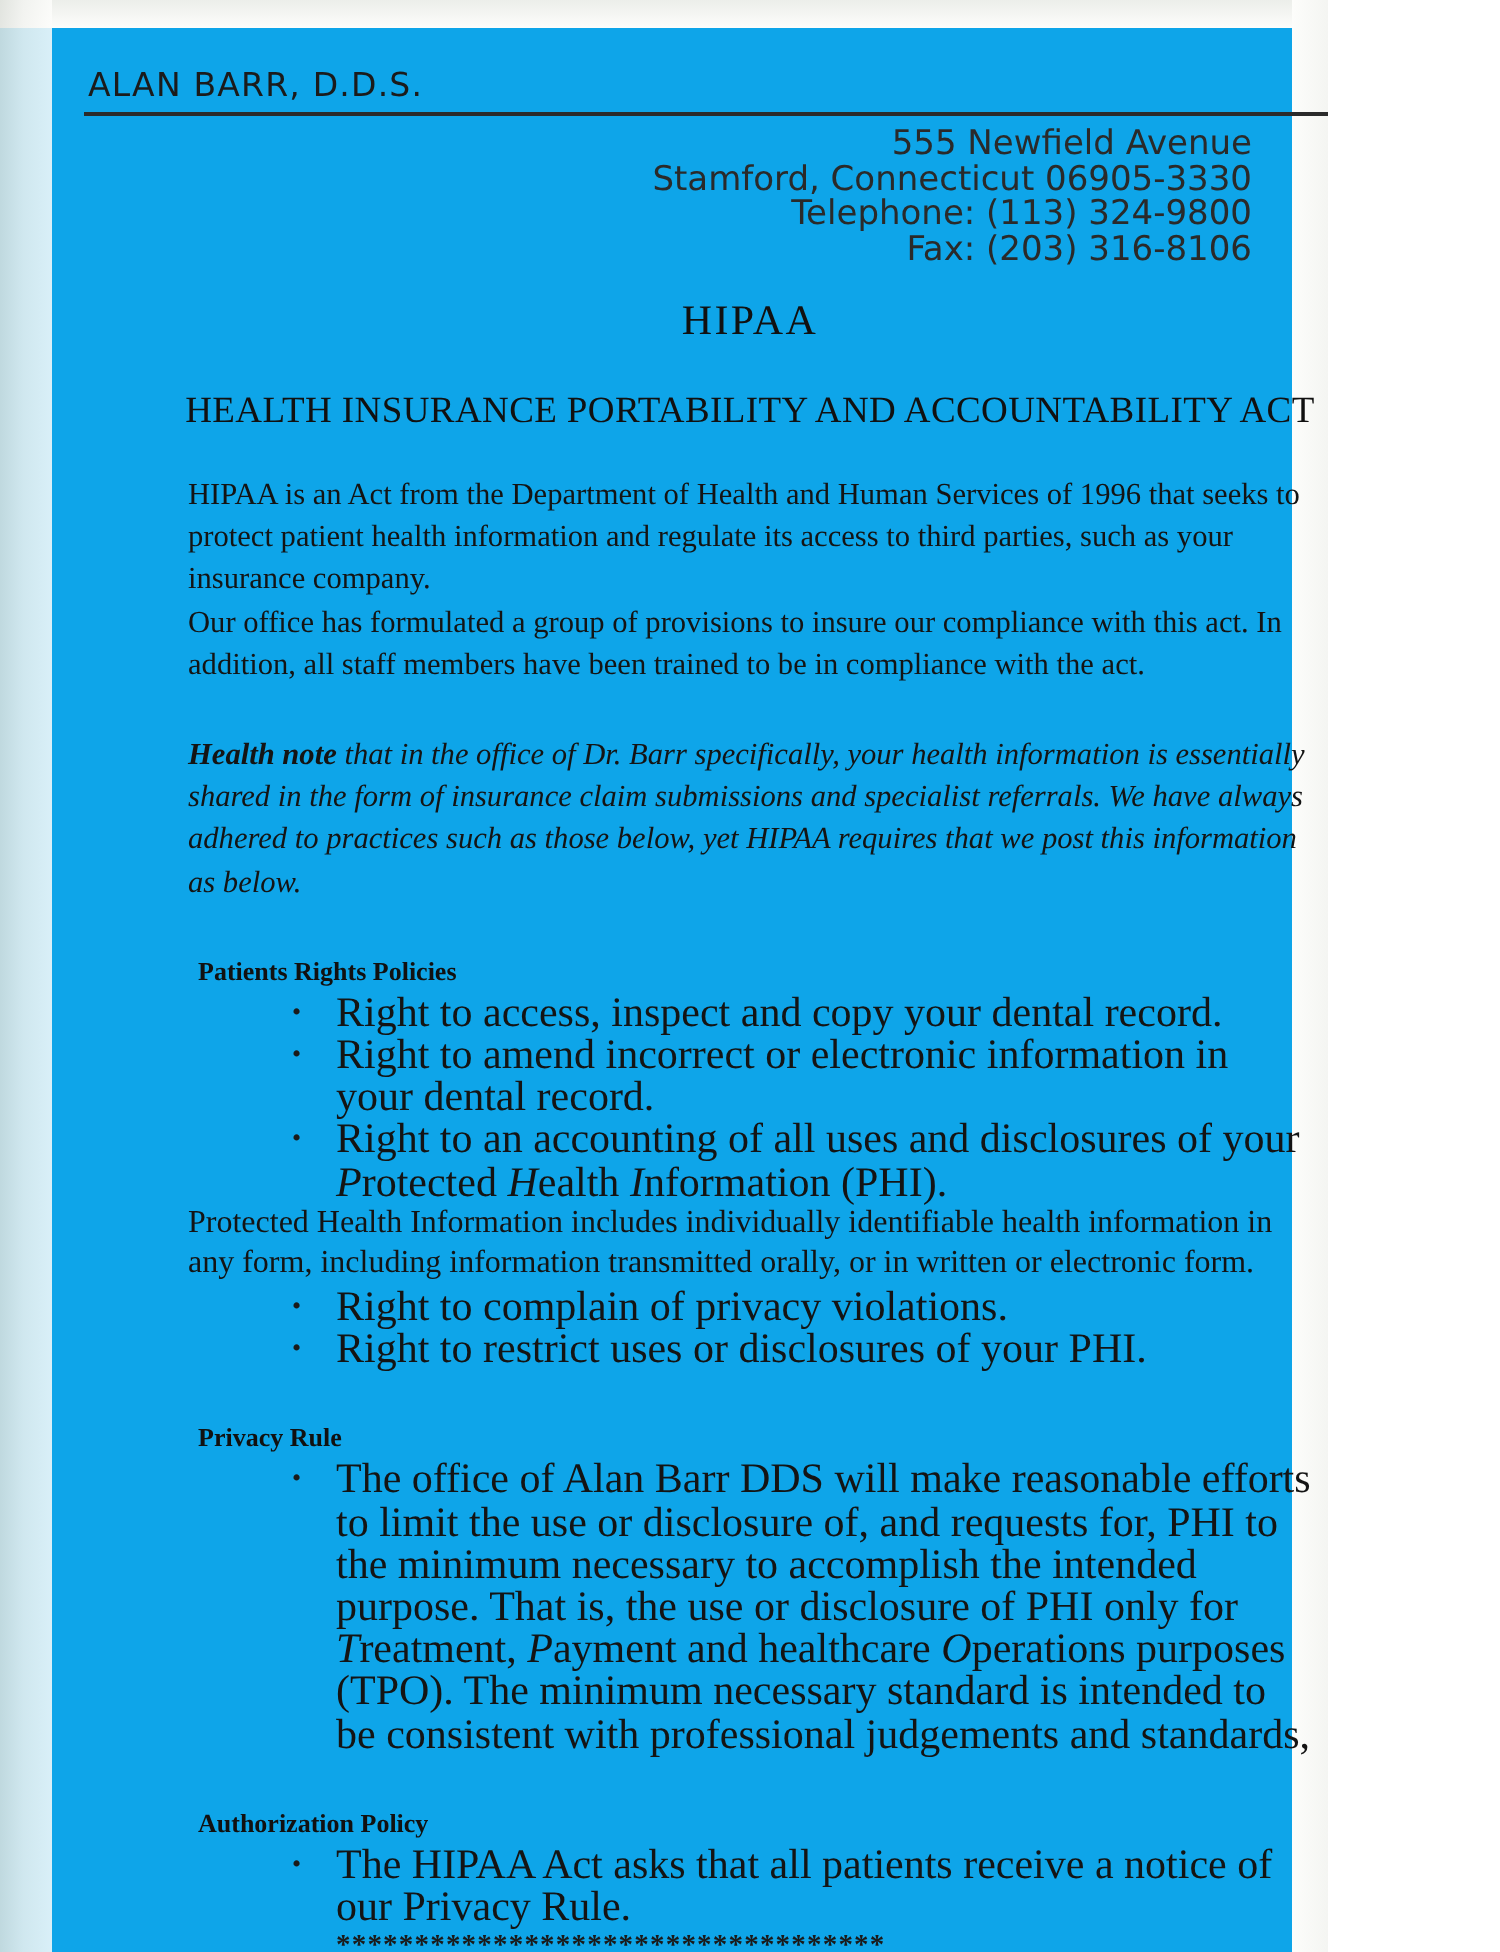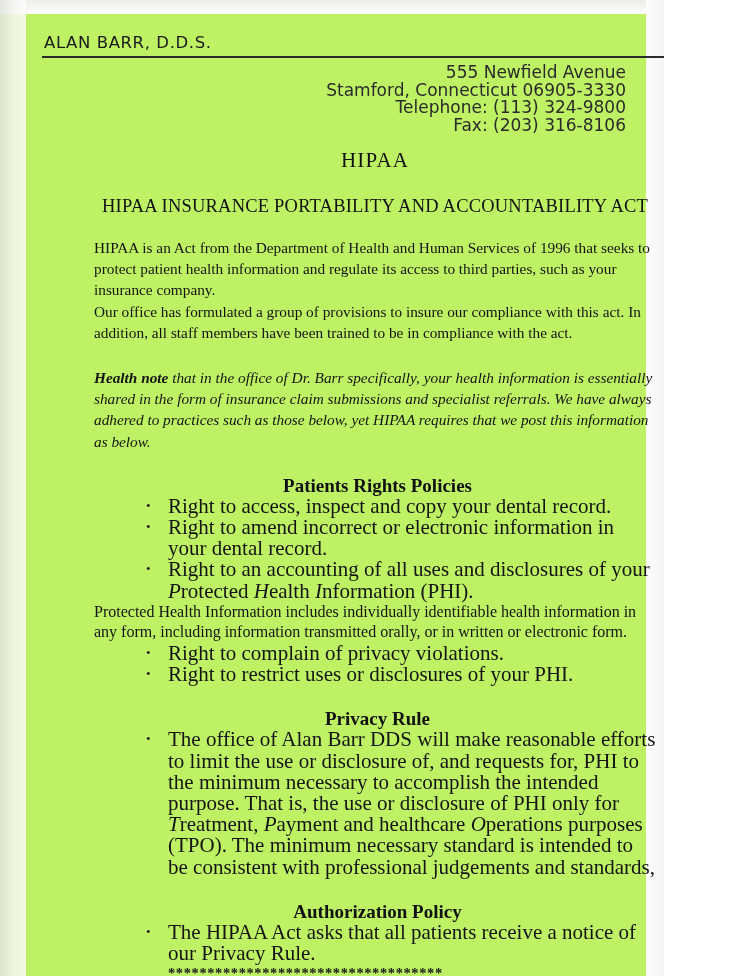--- a/index.html
+++ b/index.html
@@ -4,21 +4,21 @@
 <style>
   html, body {
     margin: 0;
     padding: 0;
     background: #ffffff;
   }
   .page {
     position: relative;
     width: 664px;
     height: 976px;
-    background: #bef264;
+    background: #0ea5e9;
     overflow: hidden;
     font-family: "Liberation Serif", "DejaVu Serif", serif;
     color: #141414;
   }
   
   .scan-shadow-left {
     position: absolute;
     left: 0; top: 0;
     width: 26px; height: 976px;
     background: linear-gradient(to right, #dfe2dd 0%, #f2f3f0 45%, #fdfdfb 100%);
@@ -111,26 +111,25 @@
     font-style: italic;
     margin-top: 24px;
     color: #141414;
   }
   .note-lead { font-weight: bold; font-style: italic; }
 
   .section {
     margin-top: 24px;
   }
   .section-heading {
-    font-size: 19px;
+    font-size: 13px;
     font-weight: bold;
     line-height: 20px;
     margin-left: 5px;
     color: #111;
-    text-align: center;
   }
   ul.bullets {
     list-style: none;
     margin: 0;
     padding: 0;
   }
   ul.bullets > li {
     position: relative;
     padding-left: 74px;
     font-size: 21px;
@@ -184,21 +183,21 @@
   <div class="header-rule"></div>
 
   <div class="address-block">
     <span class="address-line">555 Newfield Avenue</span>
     <span class="address-line">Stamford, Connecticut 06905-3330</span>
     <span class="address-line">Telephone: (113) 324-9800</span>
     <span class="address-line">Fax: (203) 316-8106</span>
   </div>
 
   <div class="doc-title">HIPAA</div>
-  <div class="doc-subtitle">HIPAA INSURANCE PORTABILITY AND ACCOUNTABILITY ACT</div>
+  <div class="doc-subtitle">HEALTH INSURANCE PORTABILITY AND ACCOUNTABILITY ACT</div>
 
   <div class="body-area">
 
     <p class="para">HIPAA is an Act from the Department of Health and Human Services of 1996 that seeks to protect patient health information and regulate its access to third parties, such as your insurance company.</p>
     <p class="para">Our office has formulated a group of provisions to insure our compliance with this act. In addition, all staff members have been trained to be in compliance with the act.</p>
 
     <p class="note-para">
       <span class="note-lead">Health note</span><span> that in the office of Dr. Barr specifically, your health information is essentially shared in the form of insurance claim submissions and specialist referrals. We have always adhered to practices such as those below, yet HIPAA requires that we post this information as below.</span>
     </p>
 

